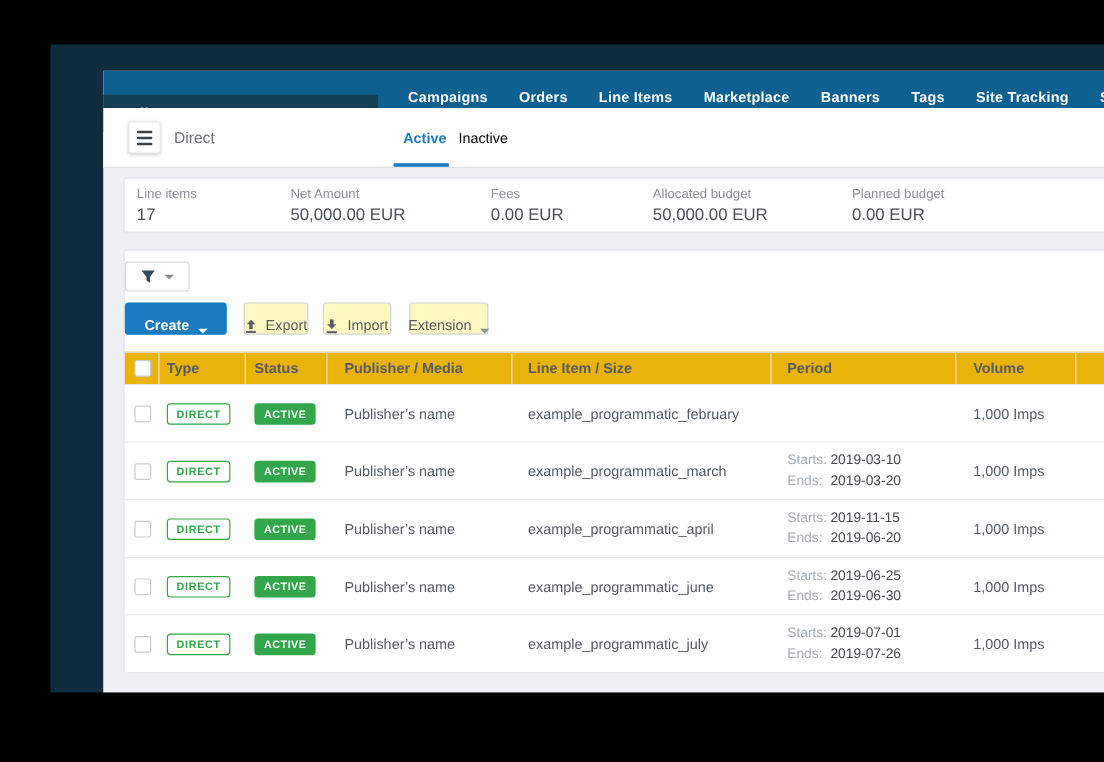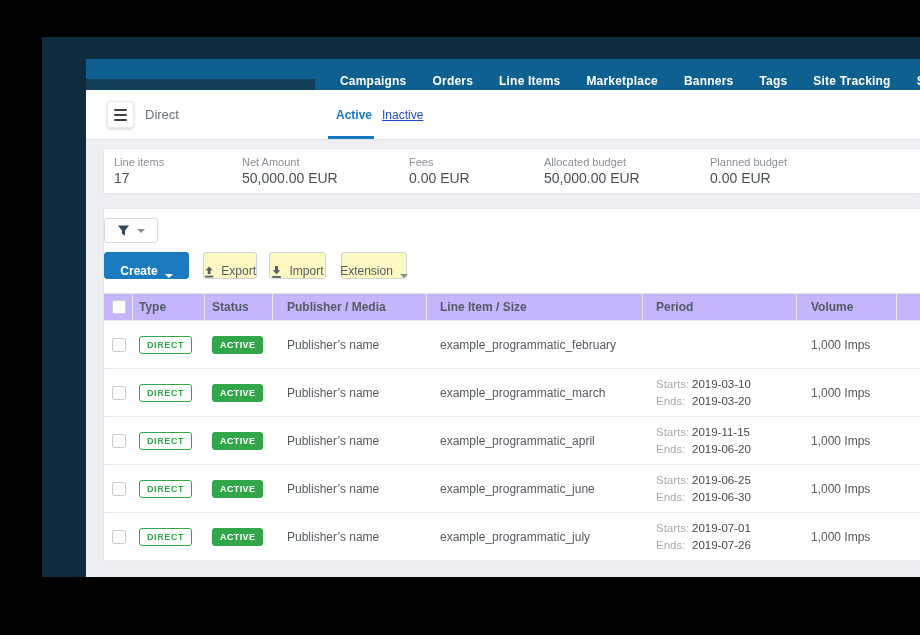--- a/index.html
+++ b/index.html
@@ -20,21 +20,21 @@
     border-left:6px solid transparent;border-right:6px solid transparent;border-bottom:6px solid #fff;}
 
   
   .subheader{position:absolute;left:0;top:31px;right:0;height:50px;background:#fff;border-bottom:1px solid #dfe2e6;}
   .hamburger-btn{position:absolute;left:21px;top:11px;width:27px;height:27px;background:#fff;border:1px solid #e8eaed;
     border-radius:3px;box-shadow:0 1px 3px rgba(0,0,0,.18);display:flex;flex-direction:column;justify-content:center;align-items:center;gap:3px;cursor:pointer;}
   .hamburger-btn i{display:block;width:13px;height:2px;background:#3c4147;border-radius:1px;}
   .subheader .title{position:absolute;left:59px;top:0;height:100%;display:flex;align-items:center;color:#6a7077;font-size:13px;}
   .tab{position:absolute;top:0;height:100%;display:flex;align-items:center;font-size:12px;cursor:pointer;}
   .tab-active{left:250px;color:var(--accent_blue);font-weight:bold;}
-  .tab-inactive{left:296px;color:#1d4ed8;text-decoration:underline;}
+  .tab-inactive{left:296px;color:#000000;}
   .tab-underline{position:absolute;left:242px;bottom:0;width:46px;height:3px;background:var(--accent_blue);}
 
   
   .stats-card{position:absolute;left:17px;top:89px;right:-1px;height:46px;background:#fff;border:1px solid var(--card_border);border-radius:2px;}
   .stat{position:absolute;top:0;height:100%;}
   .stat .s-label{position:absolute;top:7px;left:0;font-size:11px;color:#8a9097;white-space:nowrap;}
   .stat .s-value{position:absolute;top:21px;left:0;font-size:14px;color:#4a5056;white-space:nowrap;}
 
   
   .main-card{position:absolute;left:17px;top:149px;right:-1px;height:352px;background:#fff;border:1px solid var(--card_border);border-radius:2px;}
@@ -44,21 +44,21 @@
   .caret-down-gray{width:0;height:0;border-left:4px solid transparent;border-right:4px solid transparent;border-top:4px solid #8a9097;}
   .btn{position:absolute;top:43px;height:27px;border-radius:3px;display:flex;align-items:flex-end;justify-content:center;gap:7px;
     font-size:12px;cursor:pointer;white-space:nowrap;}
   .btn-primary{left:0;width:85px;background:var(--accent_blue);border:1px solid var(--accent_blue);color:#fff;font-weight:bold;}
   .btn-default{background:#fef9c3;border:1px solid #cfd3d8;color:#565c63;}
   .btn-export{left:99px;width:54px;}
   .btn-import{left:165px;width:57px;}
   .btn-extension{left:237px;width:66px;}
 
   
-  .thead{position:absolute;left:0;top:84px;right:0;height:28px;background:#c4b5fd;border-top:1px solid #e4e6ea;border-bottom:1px solid #e4e6ea;text-decoration:underline;}
+  .thead{position:absolute;left:0;top:84px;right:0;height:28px;background:#eab308;border-top:1px solid #e4e6ea;border-bottom:1px solid #e4e6ea;text-decoration:underline;}
   .th{position:absolute;top:0;height:100%;display:flex;align-items:center;font-size:12px;font-weight:bold;color:#555b63;white-space:nowrap;}
   .vline{position:absolute;top:0;bottom:0;width:1px;background:#e4e6ea;}
   .v1{left:28px}.v2{left:100px}.v3{left:168px}.v4{left:322px}.v5{left:538px}.v6{left:692px}.v7{left:792px}
   .row{position:absolute;left:0;right:0;height:48px;border-bottom:1px solid #eaecef;background:#fff;}
   .cell{position:absolute;top:0;height:100%;display:flex;align-items:center;font-size:12px;color:#555b63;white-space:nowrap;}
   .c-check{left:8px}.c-type{left:35px}.c-status{left:108px}.c-pub{left:183px}.c-item{left:336px}.c-vol{left:707px}
   .checkbox{width:14px;height:14px;background:#fff;border:1px solid #c9cdd2;border-radius:2px;cursor:pointer;}
   .badge-direct{border:1px solid var(--green);color:var(--green);background:#fff;font-size:9px;font-weight:bold;letter-spacing:.6px;
     padding:3px 7px;border-radius:3px;}
   .badge-active{background:var(--green);color:#fff;font-size:9px;font-weight:bold;letter-spacing:.4px;padding:4px 8px;border-radius:3px;}

